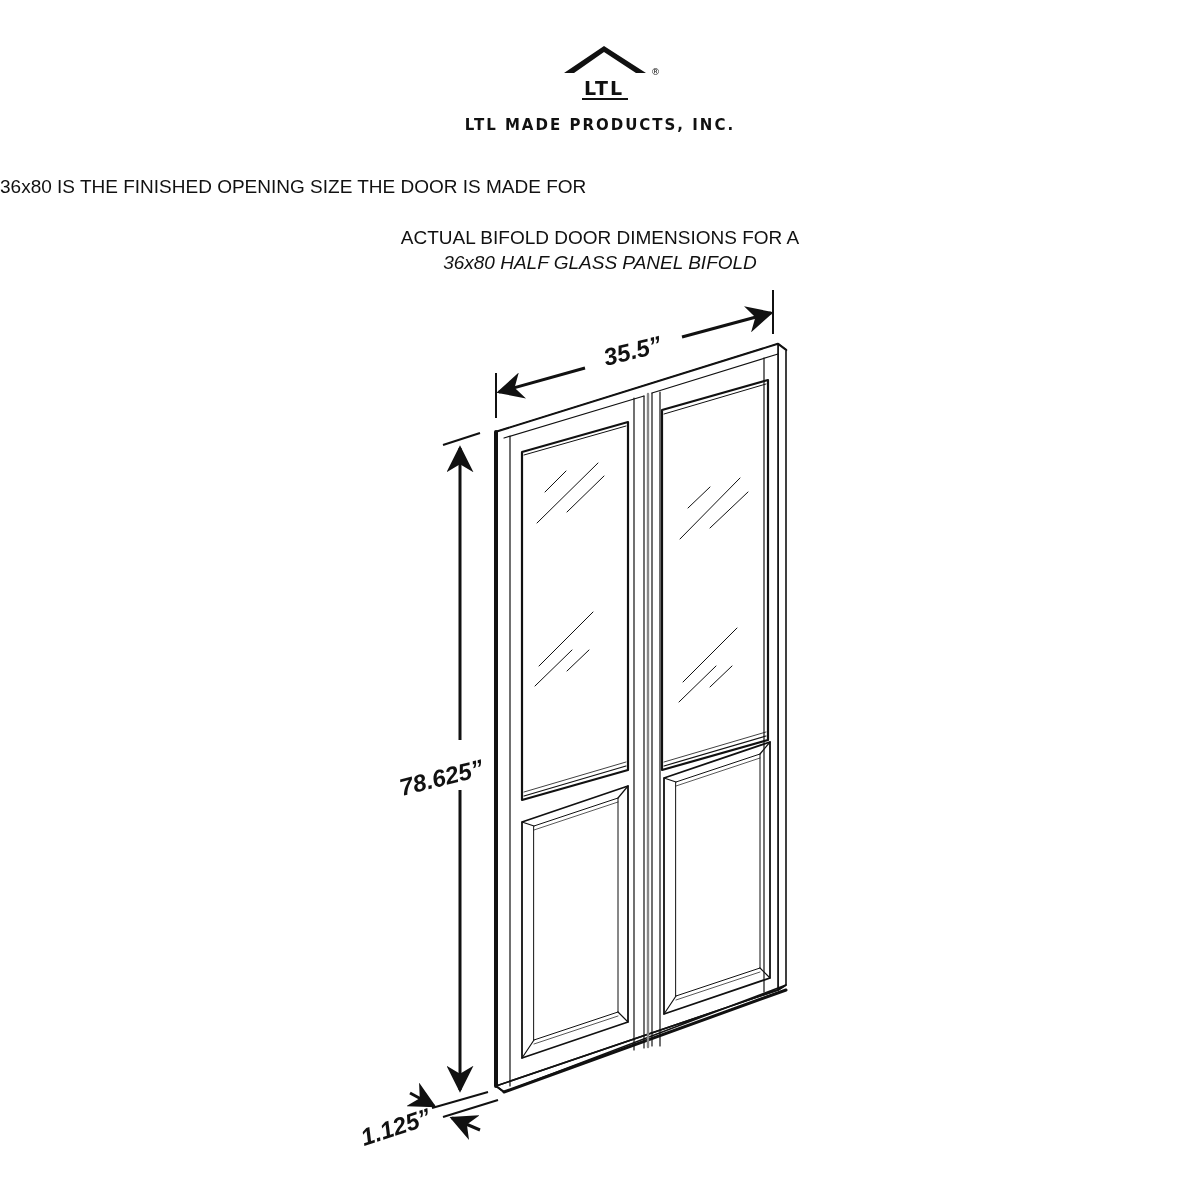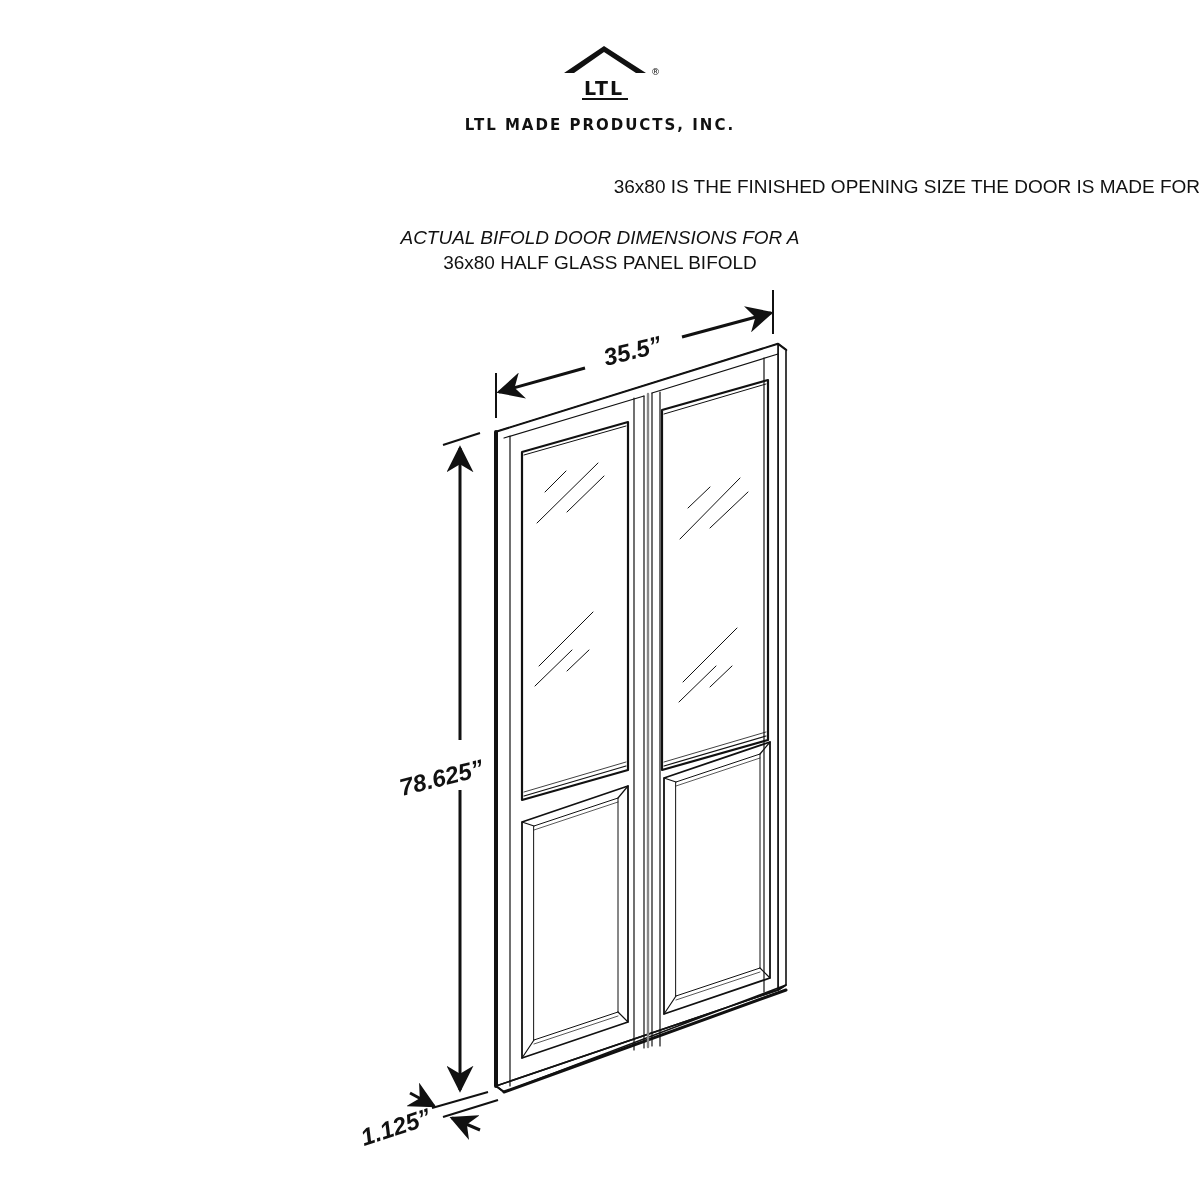--- a/index.html
+++ b/index.html
@@ -1,22 +1,22 @@
 <!DOCTYPE html>
 <html><head>
   <meta charset="utf-8">
   <style>
     html, body { margin: 0; padding: 0; background: #ffffff; }
     body { width: 1200px; height: 1200px; position: relative; overflow: hidden; font-family: "Liberation Sans", sans-serif; color: #111; }
     .logo { position: absolute; left: 0; top: 0; width: 1200px; height: 140px; }
     .brand-name { position: absolute; top: 116px; left: 0; width: 1200px; text-align: center; font-family: "DejaVu Sans", sans-serif; font-weight: bold; font-size: 15px; letter-spacing: 2px; color: #111; }
-    .headline { position: absolute; top: 176px; left: 0; width: 1200px; text-align: right; font-size: 19px; color: #111; }
+    .headline { position: absolute; top: 176px; left: 0; width: 1200px; text-align: left; font-size: 19px; color: #111; }
     .subline { position: absolute; left: 0; width: 1200px; text-align: center; font-size: 19px; color: #111; }
-    .subline.l1 { top: 227px; font-style: italic; }
-    .subline.l2 { top: 252px; }
+    .subline.l1 { top: 227px; }
+    .subline.l2 { top: 252px; font-style: italic; }
     svg.drawing { position: absolute; left: 0; top: 0; }
     .dim-label { font-family: "Liberation Sans", sans-serif; font-weight: bold; font-style: italic; font-size: 24px; fill: #111; }
   </style>
 </head>
 <body>
 
 <svg class="logo" width="1200" height="140" viewBox="0 0 1200 140">
   <polygon points="564,73 604,46 646,73 636,73 604,52 574,73" fill="#111"></polygon>
   <text x="604" y="95" text-anchor="middle" font-family="DejaVu Sans, sans-serif" font-weight="bold" font-size="19" fill="#111" letter-spacing="2">LTL</text>
   <line x1="582" y1="99" x2="628" y2="99" stroke="#111" stroke-width="2"></line>

